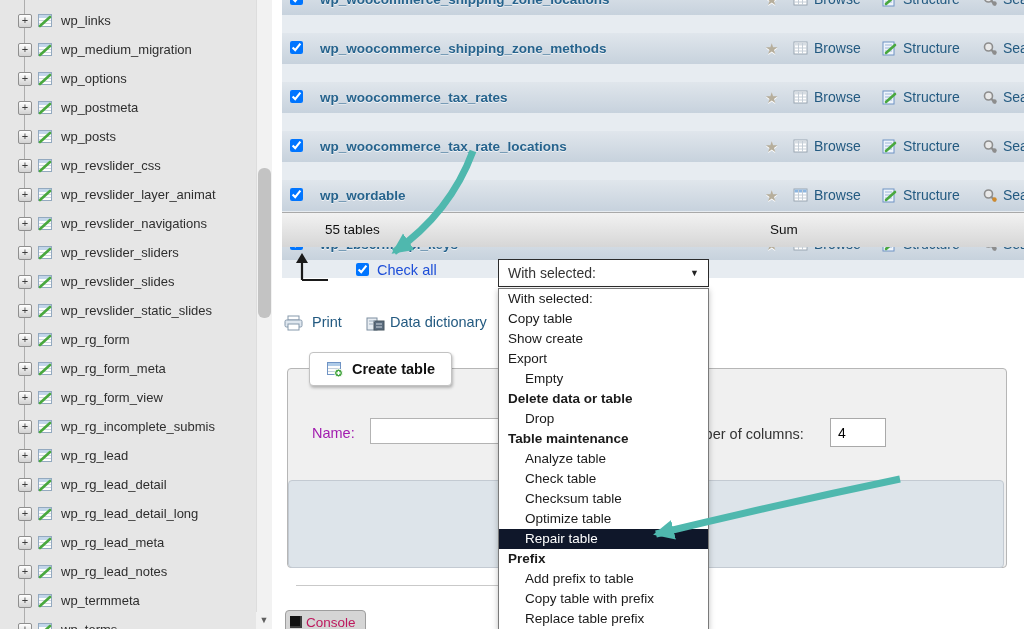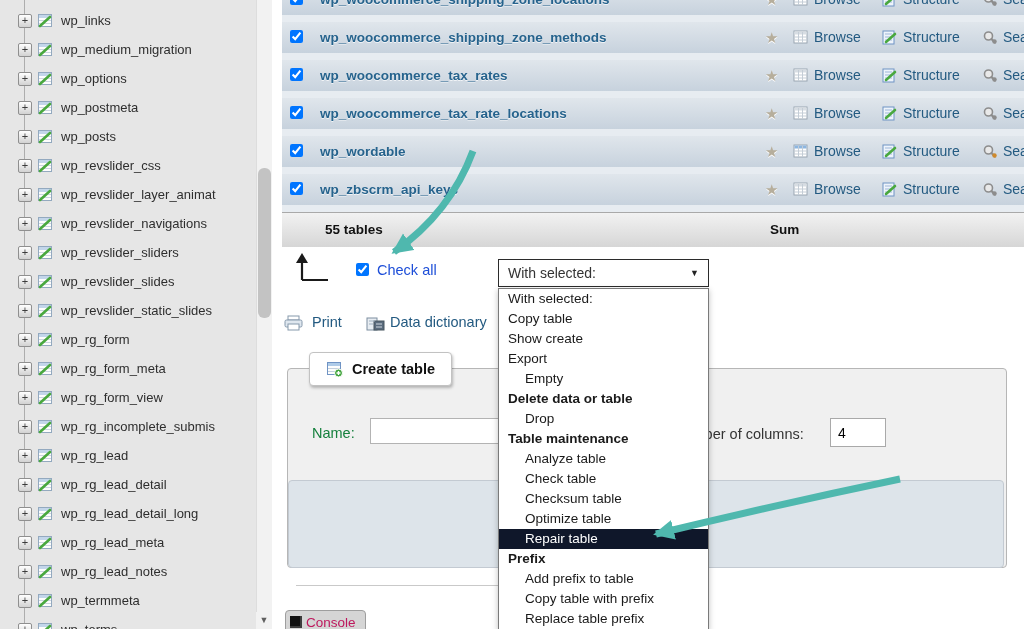--- a/index.html
+++ b/index.html
@@ -16,38 +16,38 @@
   .tblico{margin-left:5px;margin-right:7px;flex:0 0 auto}
   .tlabel{font-size:13px;color:#2e2e2e}
   
   #sb-track{position:absolute;left:256px;top:0;width:16px;height:629px;background:#f2f2f2;border-left:1px solid #ddd}
   #sb-thumb{position:absolute;left:258px;top:168px;width:13px;height:150px;background:#c3c3c3;border-radius:6px}
   #sb-down{position:absolute;left:256px;top:612px;width:16px;height:17px;background:#f2f2f2;
            color:#5f5f5f;font-size:9px;text-align:center;line-height:17px}
   
   #main{position:absolute;left:272px;top:0;width:752px;height:629px;background:#fff}
   .rows{position:absolute;left:10px;right:0;top:-16px;background:#e7ecf1}
-  .trow{height:31px;margin-bottom:7px;position:relative;
+  .trow{height:31px;margin-bottom:18px;position:relative;
         background:linear-gradient(#e0e6ec,#c7d2dd);line-height:31px;white-space:nowrap}
   .trow .cb{position:absolute;left:8px;top:8px;margin:0}
   .tname{position:absolute;left:38px;font-size:13.5px;font-weight:bold;color:#26638d;
          text-shadow:0 1px 0 rgba(255,255,255,.7);cursor:pointer}
   .star{position:absolute;left:483px;color:#b6ae9c;font-size:15px;cursor:pointer;text-shadow:0 1px 0 #fff}
   .alink{position:absolute;font-size:14px;color:#235a81;cursor:pointer}
   .l-browse{left:532px}.l-struct{left:621px}.l-search{left:721px}
   .rico{position:absolute;top:8px}
   .i-browse{left:511px}.i-struct{left:600px}.i-search{left:700px}
   .trow .hdr{fill:#d7dde3}
   .trow.hl .hdr{fill:#8db6e0}
   .trow .sdot{fill:#8d8d8d}
   .trow.hl .sdot{fill:#cf8a2d}
   .tfooter{position:absolute;left:10px;right:0;top:212px;height:34px;border-top:1px solid #a9a9a9;
            background:linear-gradient(#f2f2f2,#d6d6d6);line-height:34px}
-  .tcount{position:absolute;left:43px;font-size:13.5px;font-weight:bold;color:#111}
-  .tsum{position:absolute;left:488px;font-size:13.5px;font-weight:bold;color:#111}
+  .tcount{position:absolute;left:43px;font-size:13.5px;font-weight:normal;color:#111}
+  .tsum{position:absolute;left:488px;font-size:13.5px;font-weight:normal;color:#111}
   
   #checkall-arrow{position:absolute;left:18px;top:252px}
   #checkall-box{position:absolute;left:84px;top:263px;margin:0}
   #checkall-label{position:absolute;left:105px;top:262px;font-size:14.5px;color:#1d4ed8;cursor:pointer}
   
   #wsel{position:absolute;left:226px;top:259px;width:211px;height:28px;background:#fff;
         border:1px solid #2b2b2b;box-sizing:border-box;line-height:26px;font-size:14px;color:#333;
         padding-left:9px;cursor:pointer}
   #wsel .caret{position:absolute;right:9px;top:0;font-size:9px;color:#222}
   .dd-list{position:absolute;left:226px;top:288px;width:211px;background:#fff;border:1px solid #7a7a7a;
@@ -61,21 +61,21 @@
   #print-label{left:40px}#dict-label{left:118px}
   .pico{position:absolute;top:315px}
   #print-icon{left:12px}#dict-icon{left:94px}
   
   #ctable{position:absolute;left:15px;top:368px;width:720px;height:200px;background:#f0f0f0;
           border:1px solid #b6b6b6;border-radius:4px;box-sizing:border-box}
   #ctable-legend{position:absolute;left:37px;top:352px;height:32px;background:#fff;border:1px solid #c2c2c2;
           border-radius:4px;box-shadow:1px 2px 3px rgba(0,0,0,.25);display:flex;align-items:center;
           padding:0 16px;font-size:14.5px;font-weight:bold;color:#111;z-index:5}
   #ctable-legend svg{margin-right:8px}
-  #name-label{position:absolute;left:40px;top:425px;font-size:14.5px;color:#15803d}
+  #name-label{position:absolute;left:40px;top:425px;font-size:14.5px;color:#a21caf}
   #name-input{position:absolute;left:98px;top:418px;width:192px;height:26px;border:1px solid #b3b3b3;
           box-sizing:border-box;background:#fff;font-size:14px;padding:0 5px}
   #cols-label{position:absolute;left:402px;top:426px;font-size:14.5px;color:#333;white-space:nowrap}
   #cols-input{position:absolute;left:558px;top:418px;width:56px;height:29px;border:1px solid #a9a9a9;
           box-sizing:border-box;background:#fff;font-size:14px;padding:0 7px}
   #ctable-panel{position:absolute;left:16px;top:480px;width:716px;height:88px;background:#dde4ea;
           border:1px solid #c3cad2;border-radius:4px;box-sizing:border-box}
   #divider{position:absolute;left:24px;top:585px;width:390px;border-top:1px solid #c9c9c9}
   
   #console-btn{position:absolute;left:13px;top:610px;height:22px;background:#d5d5d5;border:1px solid #9e9e9e;

